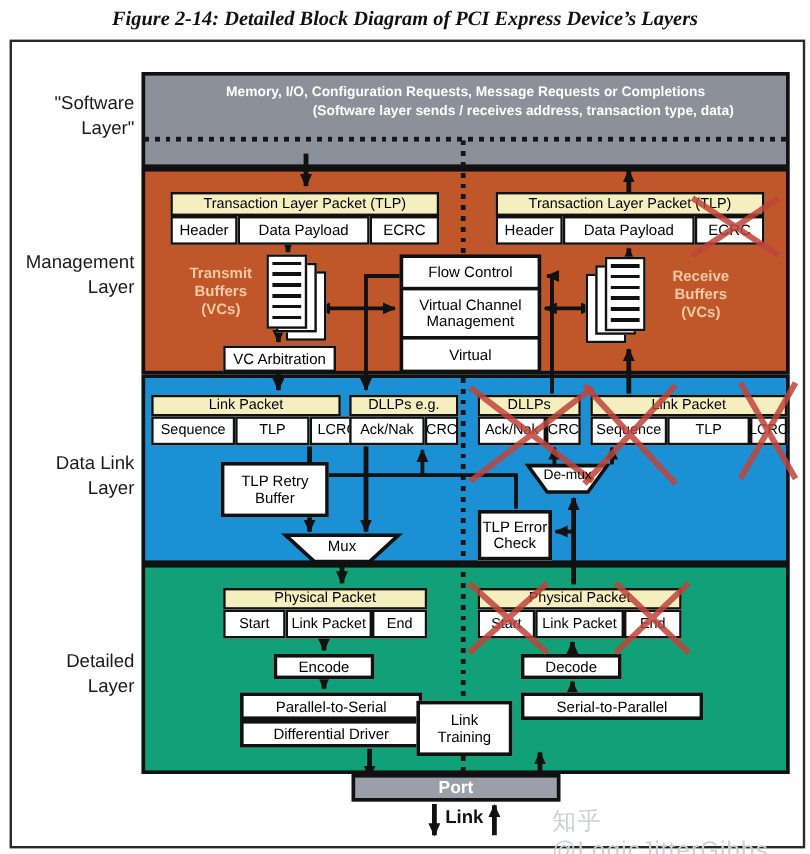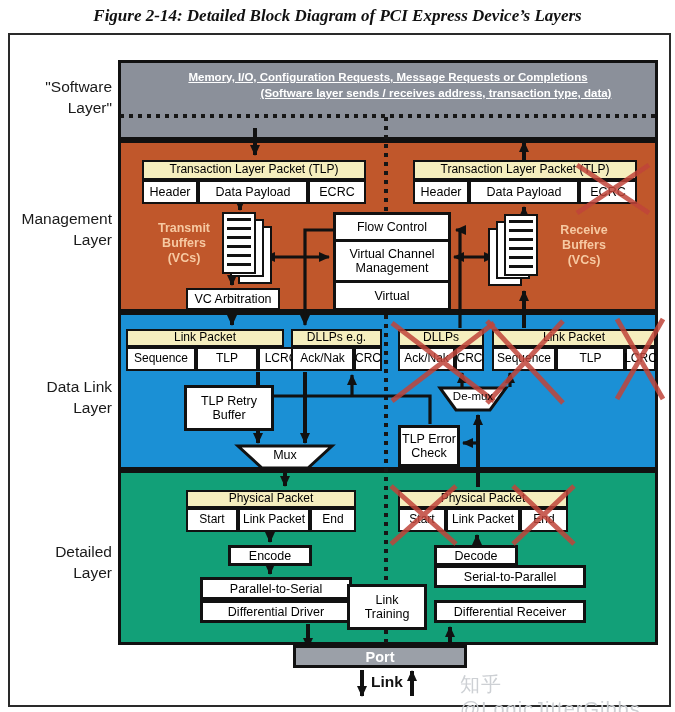--- a/index.html
+++ b/index.html
@@ -4,21 +4,21 @@
 <style>
   html,body{margin:0;padding:0;background:#fff;}
   .stage{position:relative;width:675px;height:712px;background:#fff;font-family:"Liberation Sans",sans-serif;overflow:hidden;}
   .abs{position:absolute;box-sizing:border-box;}
   .title{position:absolute;left:0;top:6px;width:675px;text-align:center;font-family:"Liberation Serif",serif;font-style:italic;font-weight:600;font-size:17px;color:#111;}
   .frame{position:absolute;left:8px;top:33px;width:659px;height:670px;border:2px solid #2a2a2a;}
   .band{position:absolute;left:118px;width:540px;border:3px solid #111;box-sizing:border-box;}
   .side-label{position:absolute;left:8px;width:104px;text-align:right;font-size:15.5px;line-height:21px;color:#1a1a1a;}
   .box{position:absolute;background:#fff;border:2.5px solid #111;display:flex;align-items:center;justify-content:center;text-align:center;font-size:12.5px;line-height:1.12;color:#000;box-sizing:border-box;z-index:3;}
   .yhead{background:var(--header_yellow);font-size:12px;}
-  .swtext{position:absolute;left:0;width:100%;text-align:center;color:#fff;font-size:11.5px;font-weight:600;text-decoration:underline;}
+  .swtext{position:absolute;left:0;width:100%;text-align:center;color:#fff;font-size:11.5px;font-weight:600;}
   .txrx{position:absolute;color:#fff;font-size:13.5px;font-weight:600;text-align:center;width:160px;}
   .buflabel{position:absolute;color:#F6C9A2;font-weight:700;font-size:12.5px;text-align:center;line-height:15px;z-index:3;}
   .sheet{position:absolute;background:#fff;border:2.5px solid #111;box-sizing:border-box;}
   .stripes{position:absolute;left:3px;right:3px;top:4px;bottom:4px;background:repeating-linear-gradient(to bottom,#111 0 3px,#fff 3px 9px);}
   .vdots{position:absolute;width:4px;background:repeating-linear-gradient(to bottom,#161616 0 4px,rgba(0,0,0,0) 4px 9px);z-index:2;}
   .hdots{position:absolute;height:4px;background:repeating-linear-gradient(to right,#161616 0 4px,rgba(0,0,0,0) 4px 9px);z-index:2;}
   svg.overlay{position:absolute;left:0;top:0;z-index:2;pointer-events:none;}
   svg.topover{position:absolute;left:0;top:0;z-index:4;pointer-events:none;}
   .conn{stroke:#111;stroke-width:4;fill:none;}
   .conn.thin{stroke-width:3.2;}
@@ -182,22 +182,21 @@
   <div class="box yhead" style="left:398px;top:490px;width:170px;height:18px;">Physical Packet</div>
   <div class="box" style="left:398px;top:508px;width:48px;height:24px;font-size:12px;">Start</div>
   <div class="box" style="left:446px;top:508px;width:74px;height:24px;font-size:12px;">Link Packet</div>
   <div class="box" style="left:520px;top:508px;width:48px;height:24px;font-size:12px;">End</div>
 
   <div class="box" style="left:228px;top:545px;width:84px;height:21px;border-width:3px;">Encode</div>
   <div class="box" style="left:434px;top:545px;width:84px;height:21px;border-width:3px;">Decode</div>
 
   <div class="box" style="left:200px;top:577px;width:152px;height:23px;border-width:3px;">Parallel-to-Serial</div>
   <div class="box" style="left:200px;top:600px;width:152px;height:23px;border-width:3px;">Differential Driver</div>
-  <div class="box" style="left:434px;top:565px;width:152px;height:23px;border-width:3px;">Serial-to-Parallel</div>
-  <div class="box" style="left:434px;top:600px;width:152px;height:23px;border-width:3px;">Differential Receiver</div>
+  <div class="box" style="left:434px;top:577px;width:152px;height:23px;border-width:3px;">Serial-to-Parallel</div>
 
   <div class="box" style="left:347px;top:584px;width:80px;height:46px;border-width:3px;flex-direction:column;">
     <div>Link</div>
     <div>Training</div>
   </div>
 
   <svg class="topover" width="675" height="712">
     <polygon class="trap" points="238,446 332,446 308,468 262,468"></polygon>
     <polygon class="trap" points="440,388 506,388 490,410 456,410"></polygon>
     <path class="xmark" d="M577,165 L649,213 M649,165 L577,213"></path>

